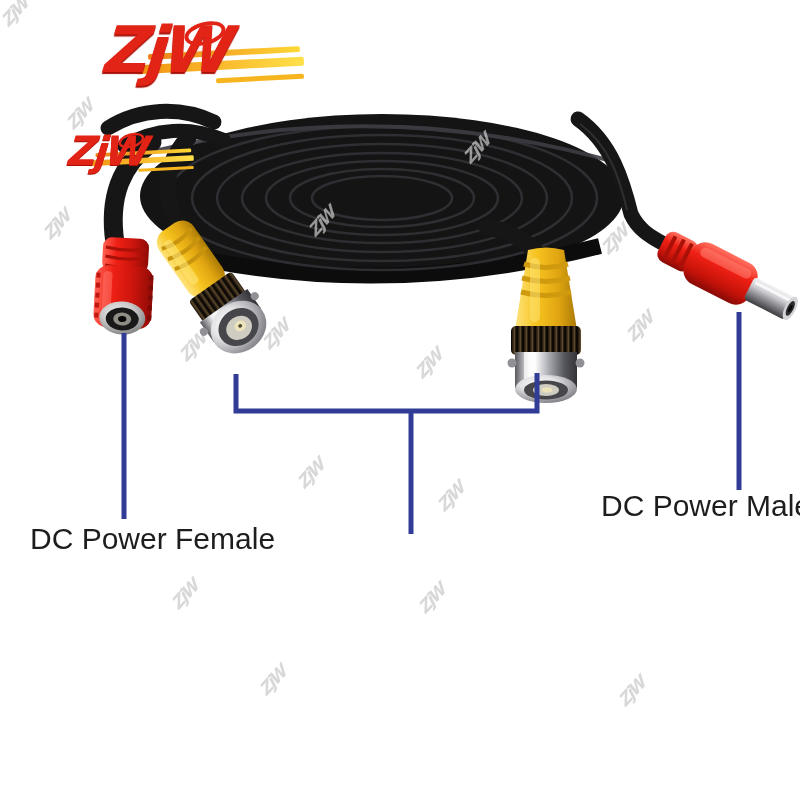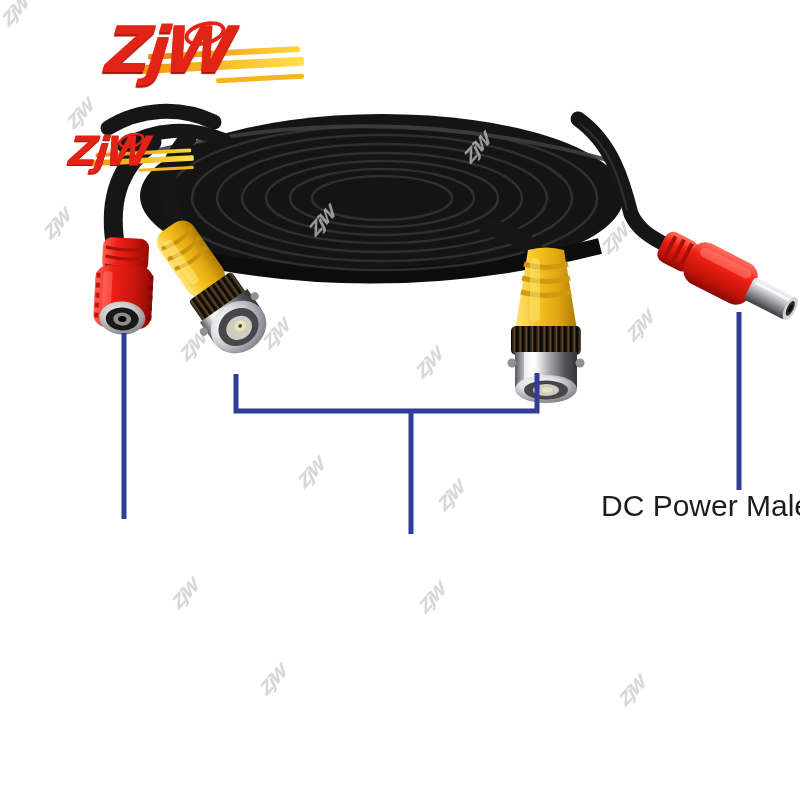--- a/index.html
+++ b/index.html
@@ -209,15 +209,16 @@
   <div class="logo-small-wrap">
     <div class="logo" style="left:0;top:0">
       <div class="stripe stripe-a"></div>
       <div class="stripe stripe-b"></div>
       <div class="stripe stripe-c"></div>
       <div class="ring"></div>
       <div class="logo-text">ZjW</div>
     </div>
   </div>
 
+  <div class="label" style="left:30px;top:522px">DC Power Female</div>
   <div class="label" style="left:601px;top:489px">DC Power Male</div>
 
 </div>
 
 </body></html>

